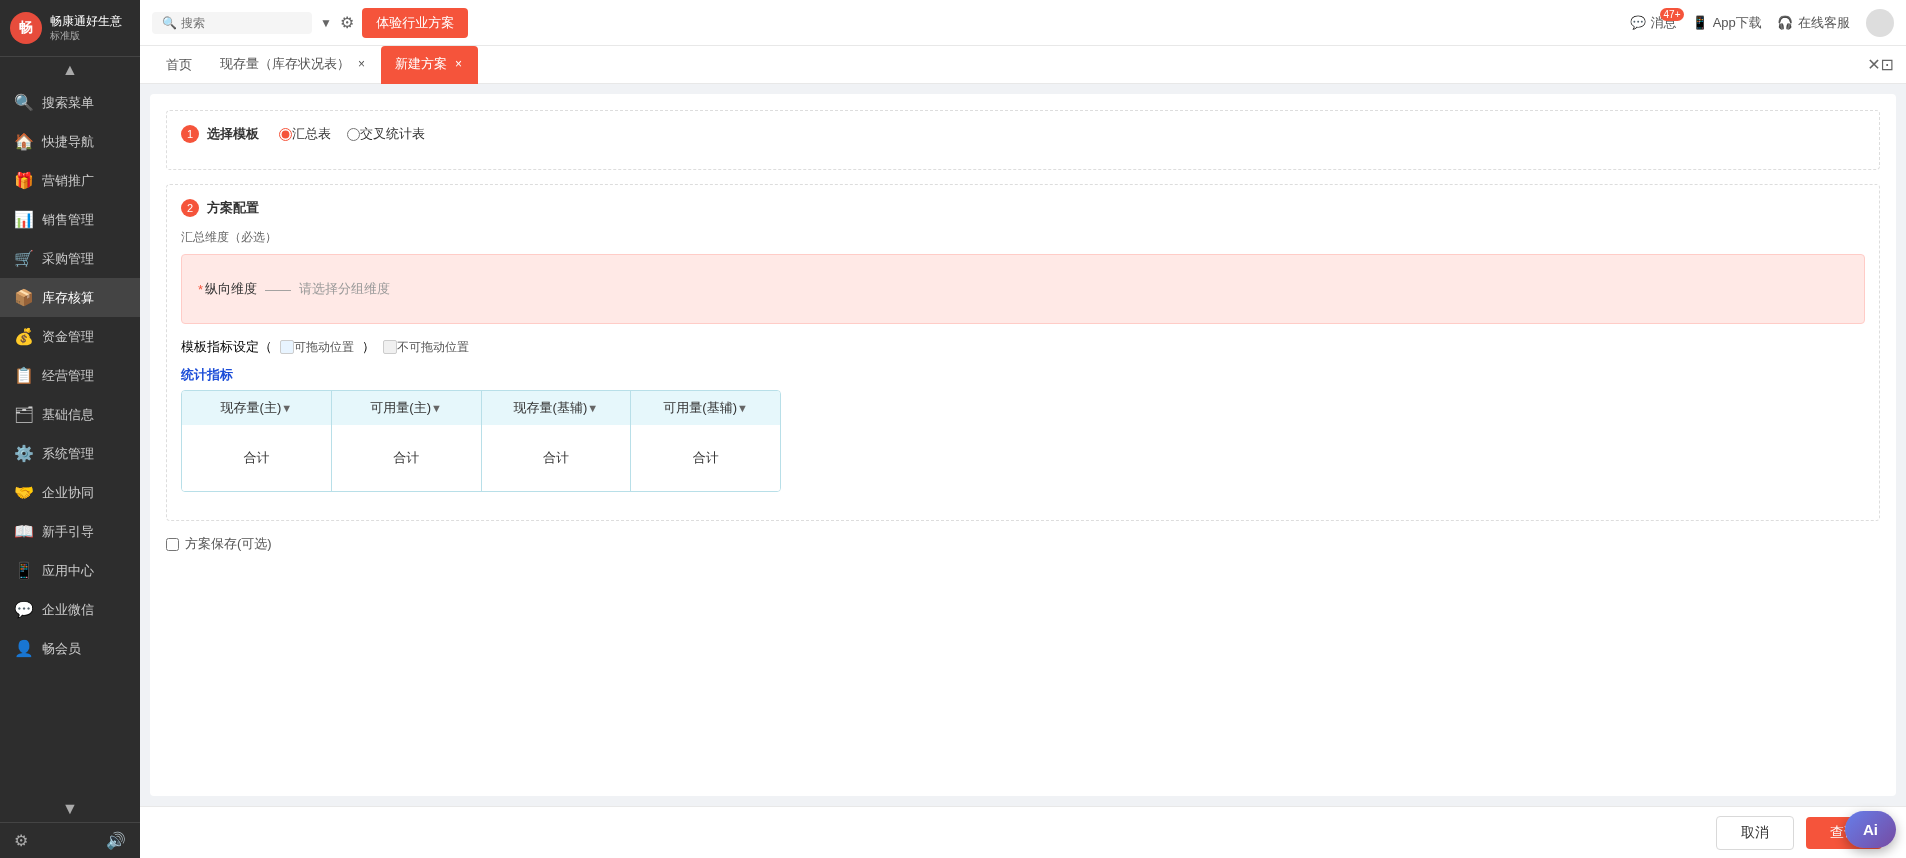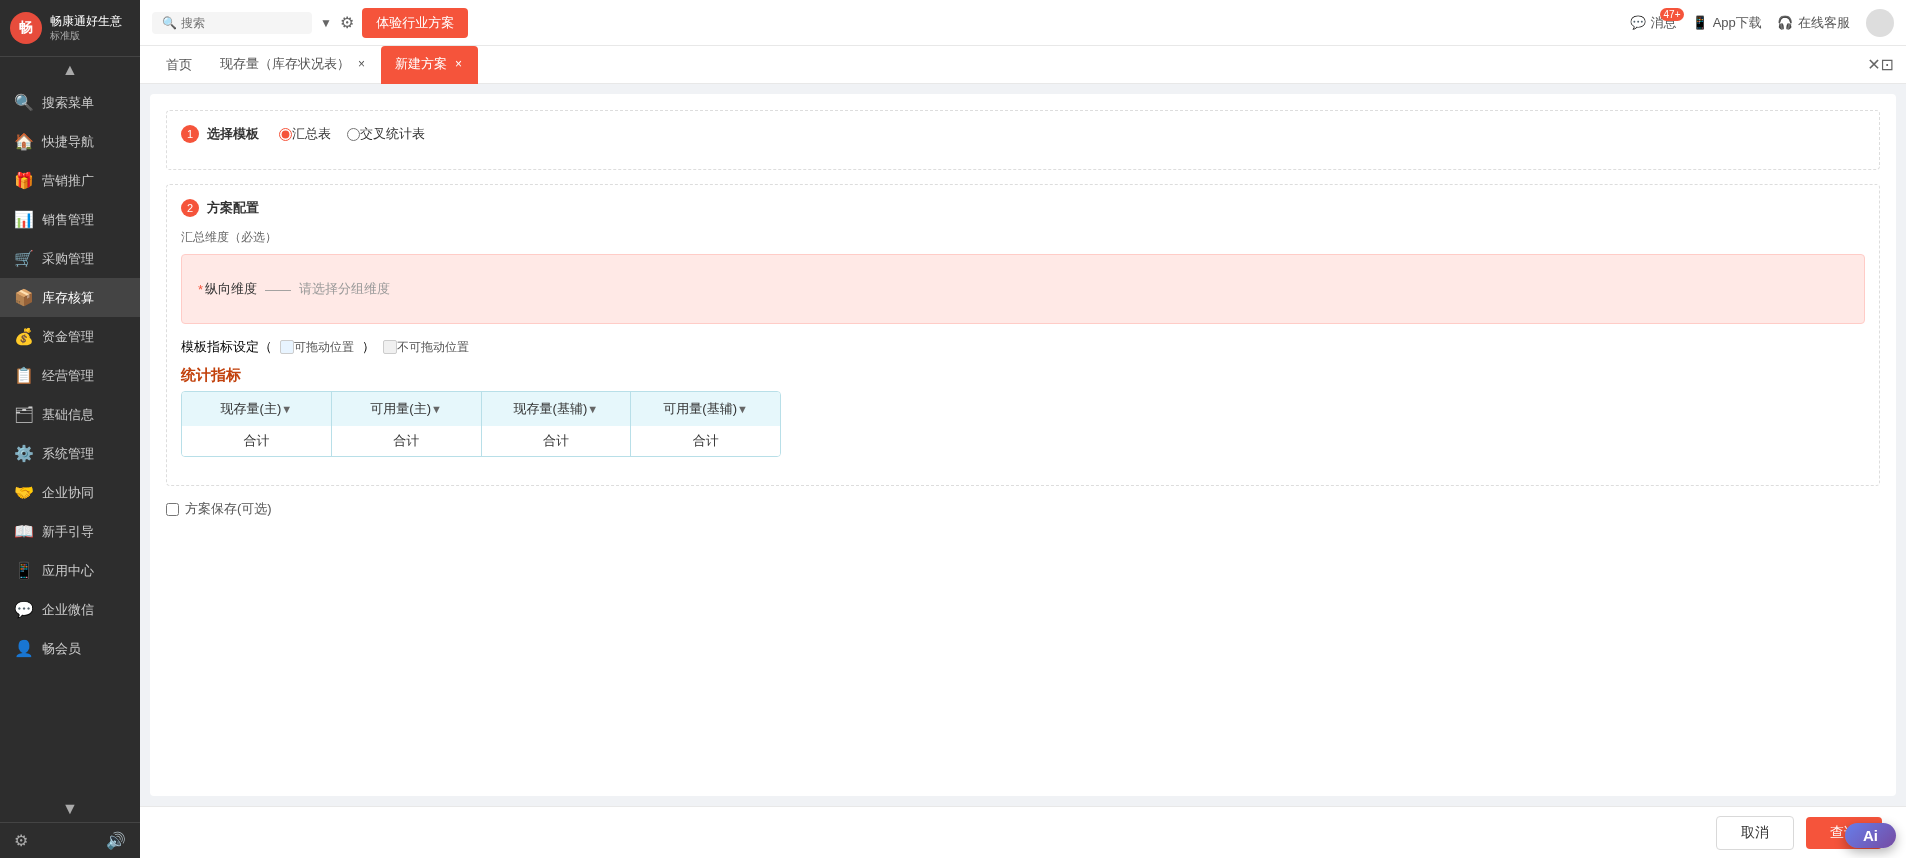--- a/index.html
+++ b/index.html
@@ -196,21 +196,21 @@
     }
     .stats-col {
       flex: 1; padding: 8px 10px; border-right: 1px solid #b8dfe8;
       font-size: 13px; color: #333;
       display: flex; align-items: center; justify-content: center; gap: 0;
     }
     .stats-col:last-child { border-right: none; }
     .stats-col-dropdown { background: none; border: none; cursor: pointer; color: #666; font-size: 11px; }
     .stats-table-body { display: flex; background: white; }
     .stats-body-col {
-      flex: 1; padding: 6px 10px; border-right: 1px solid #b8dfe8;
+      flex: 1; padding: 24px 10px; border-right: 1px solid #b8dfe8;
       font-size: 13px; color: #333; text-align: center;
     }
     .stats-body-col:last-child { border-right: none; }
 
     
     .tips-area { margin-top: 14px; }
     .tips-text { font-size: 12px; color: #bbb; line-height: 1.8; }
     .tips-text span { color: #f5543b; }
 
     
@@ -237,21 +237,21 @@
     .btn-query {
       background: #f5543b; border: none; color: white;
       padding: 7px 24px; border-radius: 4px; cursor: pointer; font-size: 14px;
     }
 
     
     .ai-fab {
       position: fixed; bottom: 10px; right: 10px;
       background: linear-gradient(135deg, #667eea, #764ba2);
       color: white; border: none; border-radius: 24px;
-      padding: 4px 18px; font-size: 15px; font-weight: bold; cursor: pointer;
+      padding: 10px 18px; font-size: 15px; font-weight: bold; cursor: pointer;
       box-shadow: 0 4px 12px rgba(0,0,0,0.3);
     }
   </style>
 </head>
 <body>
 
 <aside class="sidebar">
   <div class="sidebar-logo">
     <div class="sidebar-logo-icon">
       <span>畅</span>
@@ -419,21 +419,21 @@
                 <span>可拖动位置</span>
               </div>
               <span>）</span>
               <div class="toggle-item">
                 <div class="toggle-box gray"></div>
                 <span>不可拖动位置</span>
               </div>
             </div>
 
             <div style="margin-bottom:6px;">
-              <span style="color:#c2410c;font-size:15px;font-weight:bold;">统计指标</span>
+              <span style="color:#1d4ed8;font-size:13px;font-weight:bold;">统计指标</span>
             </div>
             <div class="stats-table">
               <div class="stats-table-header">
                 <div class="stats-col">
                   <span>现存量(主)</span>
                   <button class="stats-col-dropdown">▼</button>
                 </div>
                 <div class="stats-col">
                   <span>可用量(主)</span>
                   <button class="stats-col-dropdown">▼</button>

